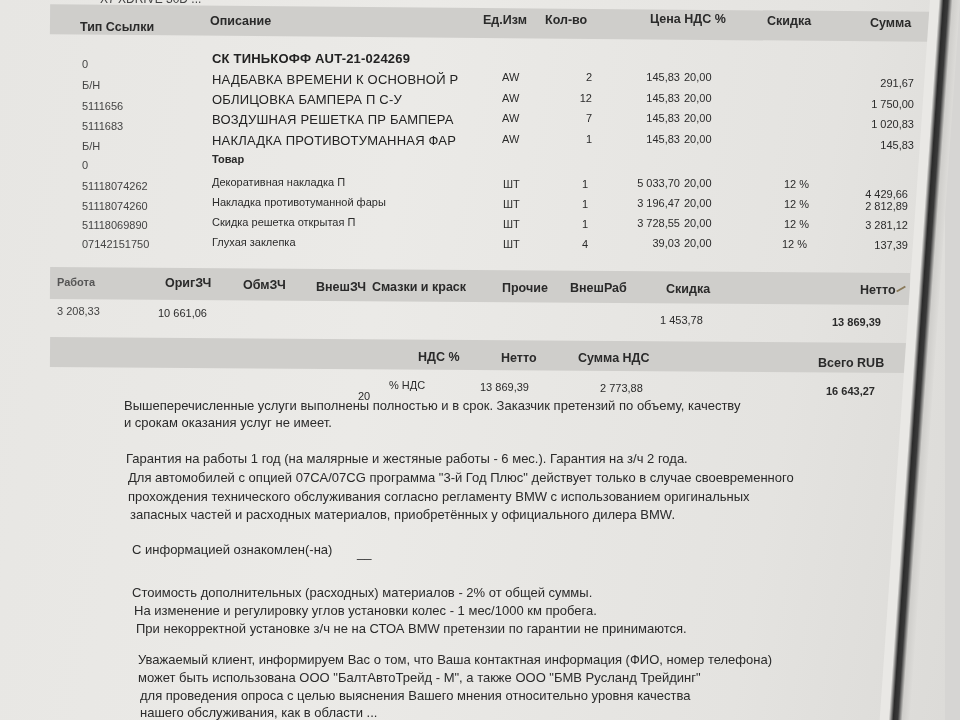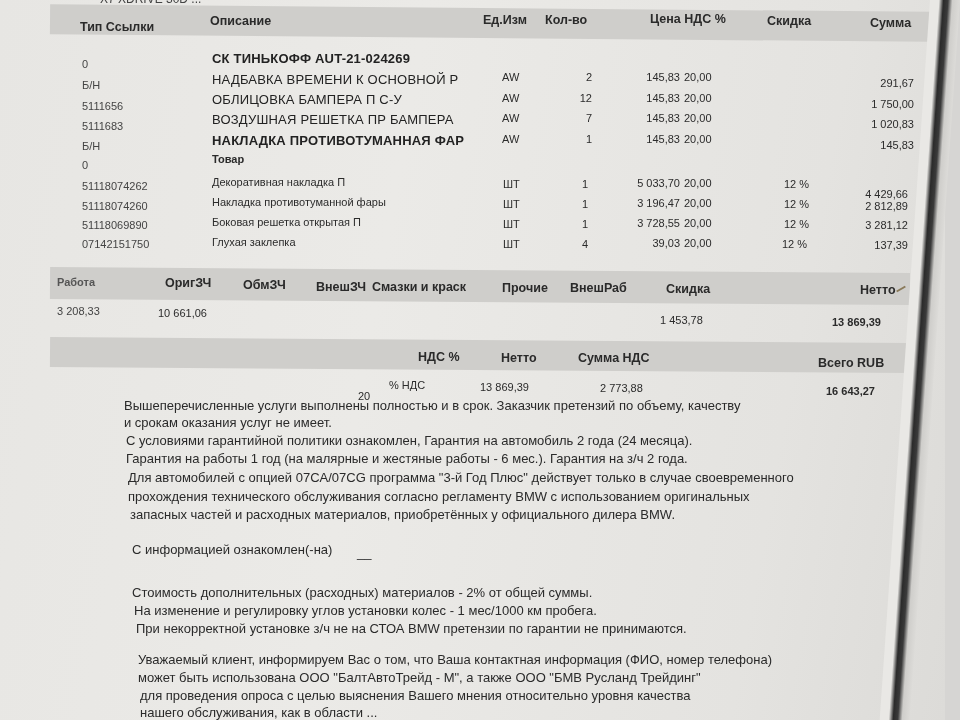--- a/index.html
+++ b/index.html
@@ -77,21 +77,21 @@
       <div class="abs caps" style="left:212px; top:112px;">ВОЗДУШНАЯ РЕШЕТКА ПР БАМПЕРА</div>
       <div class="abs cell" style="left:502px; top:112px;">AW</div>
       <div class="abs cell num" style="left:560px; top:112px; width:32px;">7</div>
       <div class="abs cell num" style="left:612px; top:112px; width:68px;">145,83</div>
       <div class="abs cell" style="left:684px; top:112px;">20,00</div>
       <div class="abs cell num" style="left:830px; top:118px; width:84px;">1 020,83</div>
     </div>
 
     <div>
       <div class="abs small" style="left:82px; top:140px;">Б/Н</div>
-      <div class="abs caps" style="left:212px; top:133px;font-weight:bold;">НАКЛАДКА ПРОТИВОТУМАННАЯ ФАР</div>
+      <div class="abs caps" style="left:212px; top:133px;">НАКЛАДКА ПРОТИВОТУМАННАЯ ФАР</div>
       <div class="abs cell" style="left:502px; top:133px;">AW</div>
       <div class="abs cell num" style="left:560px; top:133px; width:32px;">1</div>
       <div class="abs cell num" style="left:612px; top:133px; width:68px;">145,83</div>
       <div class="abs cell" style="left:684px; top:133px;">20,00</div>
       <div class="abs cell num" style="left:830px; top:139px; width:84px;">145,83</div>
     </div>
 
     <div>
       <div class="abs small" style="left:82px; top:159px;">0</div>
       <div class="abs cell" style="left:212px; top:153px; font-weight:bold;">Товар</div>
@@ -114,21 +114,21 @@
       <div class="abs cell" style="left:503px; top:198px;">ШТ</div>
       <div class="abs cell num" style="left:560px; top:198px; width:28px;">1</div>
       <div class="abs cell num" style="left:600px; top:197px; width:80px;">3 196,47</div>
       <div class="abs cell" style="left:684px; top:197px;">20,00</div>
       <div class="abs cell" style="left:784px; top:198px;">12 %</div>
       <div class="abs cell num" style="left:820px; top:200px; width:88px;">2 812,89</div>
     </div>
 
     <div>
       <div class="abs small" style="left:82px; top:219px;">51118069890</div>
-      <div class="abs cell" style="left:212px; top:216px;">Боковая решетка открытая П</div>
+      <div class="abs cell" style="left:212px; top:216px;">Скидка решетка открытая П</div>
       <div class="abs cell" style="left:503px; top:218px;">ШТ</div>
       <div class="abs cell num" style="left:560px; top:218px; width:28px;">1</div>
       <div class="abs cell num" style="left:600px; top:217px; width:80px;">3 728,55</div>
       <div class="abs cell" style="left:684px; top:217px;">20,00</div>
       <div class="abs cell" style="left:784px; top:218px;">12 %</div>
       <div class="abs cell num" style="left:820px; top:219px; width:88px;">3 281,12</div>
     </div>
 
     <div>
       <div class="abs small" style="left:82px; top:238px;">07142151750</div>
@@ -166,21 +166,20 @@
 
   <div class="abs cell" style="left:358px; top:379px;margin-top:11px;">20</div>
   <div class="abs cell" style="left:389px; top:379px;">% НДС</div>
   <div class="abs cell" style="left:480px; top:381px;">13 869,39</div>
   <div class="abs cell" style="left:600px; top:382px;">2 773,88</div>
   <div class="abs cell" style="left:826px; top:385px; font-weight:bold;">16 643,27</div>
 
   <div class="abs para" style="left:124px; top:398px;">Вышеперечисленные услуги выполнены полностью и в срок. Заказчик претензий по объему, качеству</div>
   <div class="abs para" style="left:124px; top:415px;">и срокам оказания услуг не имеет.</div>
 
-  <div class="abs para" style="left:126px; top:433px;">С условиями гарантийной политики ознакомлен,  Гарантия на автомобиль 2 года (24 месяца).</div>
   <div class="abs para" style="left:126px; top:451px;">Гарантия на работы 1 год (на малярные и жестяные работы - 6 мес.). Гарантия на  з/ч 2 года.</div>
   <div class="abs para" style="left:128px; top:470px;">Для автомобилей с опцией 07CA/07CG программа "3-й Год Плюс" действует только в случае своевременного</div>
   <div class="abs para" style="left:128px; top:489px;">прохождения технического обслуживания согласно регламенту BMW с использованием оригинальных</div>
   <div class="abs para" style="left:130px; top:507px;">запасных частей и расходных материалов, приобретённых у официального дилера BMW.</div>
 
   <div class="abs para" style="left:132px; top:513px;margin-top:29px;">С информацией ознакомлен(-на)</div>
   <div class="abs para" style="left:357px; top:545px;">__</div>
 
   <div class="abs para" style="left:132px; top:585px;">Стоимость дополнительных (расходных) материалов - 2% от общей суммы.</div>
   <div class="abs para" style="left:134px; top:603px;">На изменение и регулировку углов установки колес - 1 мес/1000 км пробега.</div>

